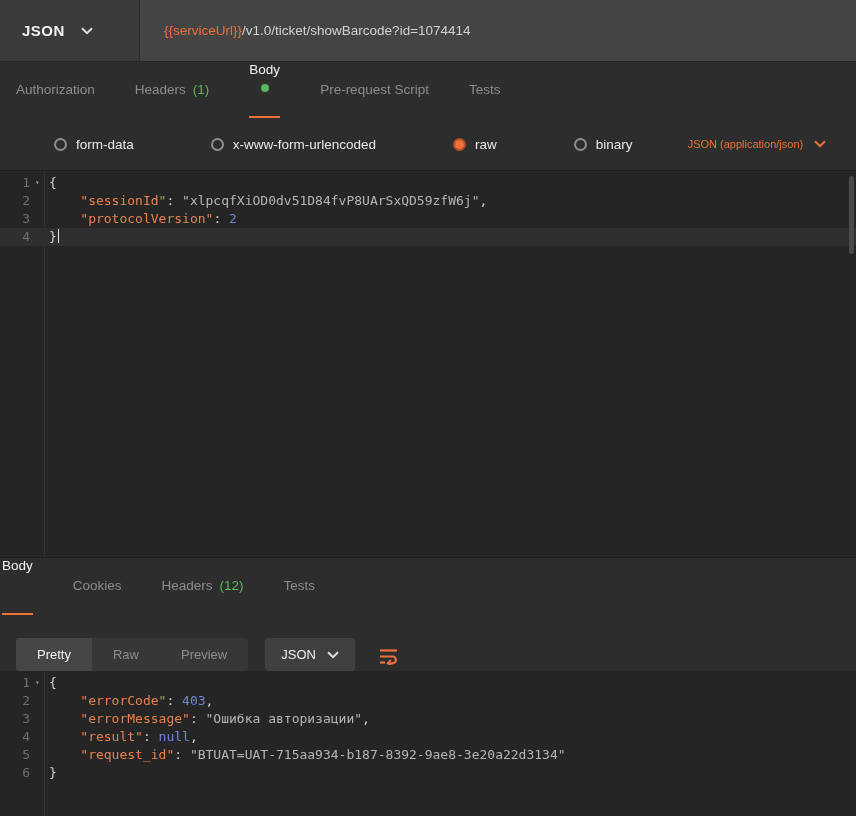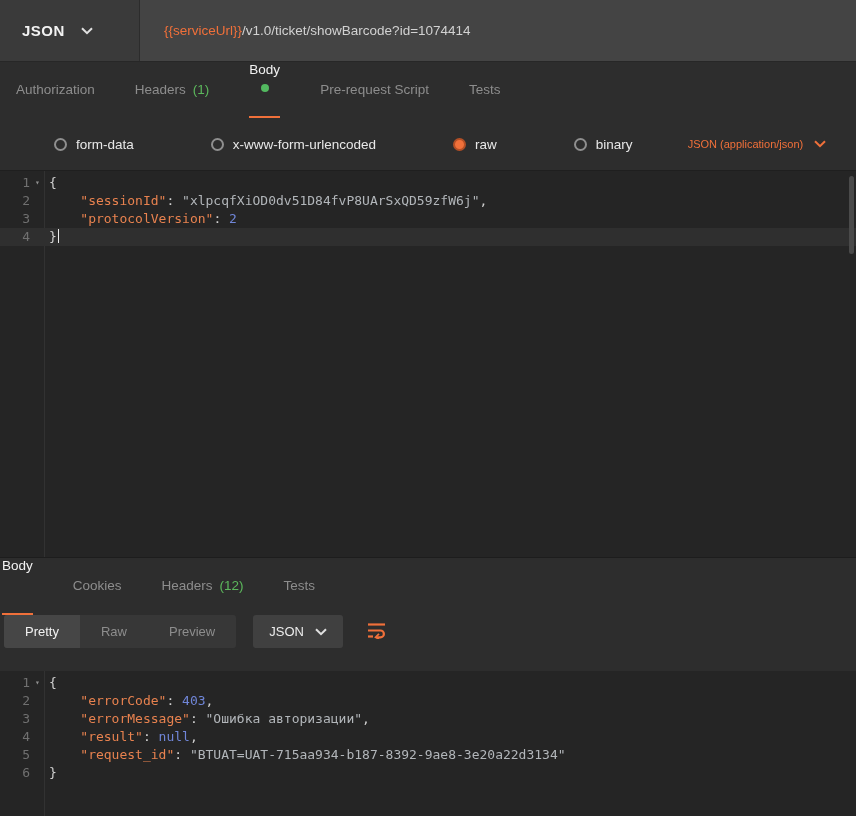--- a/index.html
+++ b/index.html
@@ -48,21 +48,21 @@
   .tk-p { color: #d2d2d2; }
   .tk-k { color: #e8824f; }
   .tk-s { color: #b2b6ba; }
   .tk-n { color: #7086d8; }
   .cursor { display: inline-block; width: 1px; height: 14px; background: #ececec; vertical-align: -2px; margin-left: 1px; }
   .scroll-thumb { position: absolute; right: 2px; top: 5px; width: 5px; height: 78px; border-radius: 3px; background: #4a4a4a; z-index: 2; cursor: grab; }
 
   
   .response { flex: 1; display: flex; flex-direction: column; background: #2d2d2d; border-top: 1px solid #1d1d1d; }
   .res-tabs { height: 57px; flex: 0 0 auto; display: flex; align-items: stretch; padding-left: 2px; }
-  .res-toolbar { height: 56px; flex: 0 0 auto; display: flex; align-items: flex-start; padding-left: 4px; }
+  .res-toolbar { height: 56px; flex: 0 0 auto; display: flex; align-items: flex-end; padding-left: 16px; }
   .view-group { display: flex; background: #373737; border-radius: 3px; overflow: hidden; }
   .view-btn { padding: 9px 21px; color: #8d8d8d; font-size: 13px; cursor: pointer; }
   .view-btn.active { background: #464646; color: #f2f2f2; }
   .format-select { display: flex; align-items: center; gap: 11px; background: #404040; border-radius: 3px; padding: 9px 16px; color: #ececec; font-size: 13px; margin-left: 17px; cursor: pointer; }
   .wrap-btn { margin-left: 19px; width: 30px; height: 30px; display: flex; align-items: center; justify-content: center; cursor: pointer; border-radius: 3px; }
 </style>
 </head>
 <body>
 
 <div class="app">

